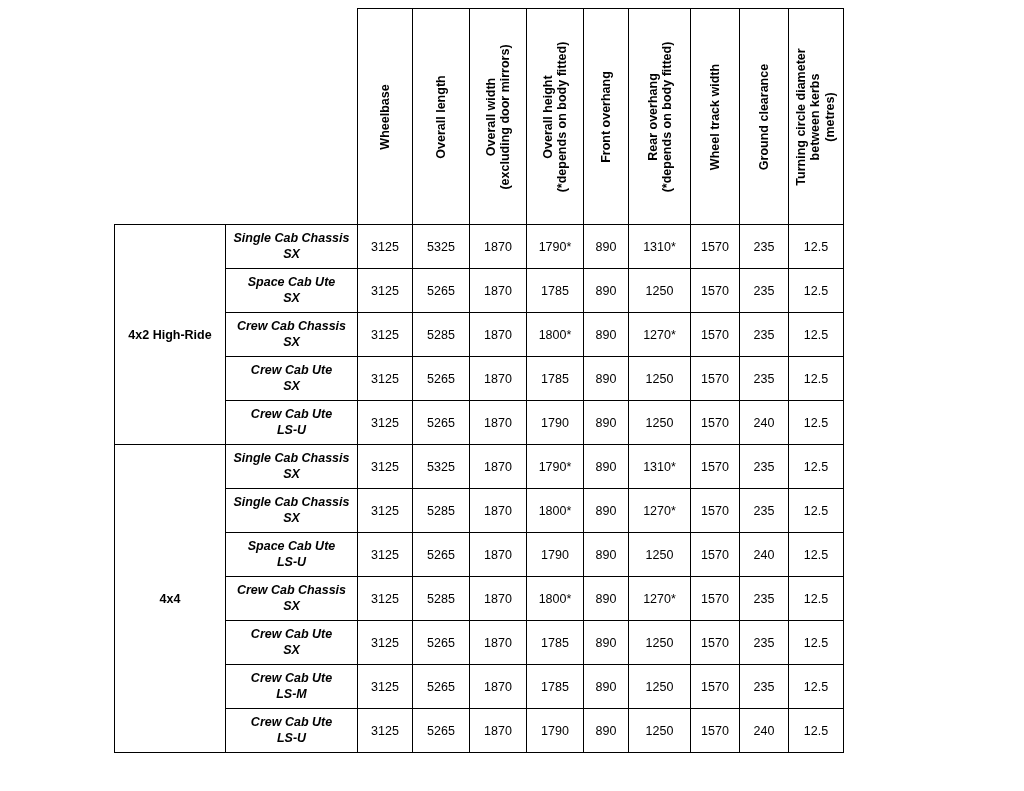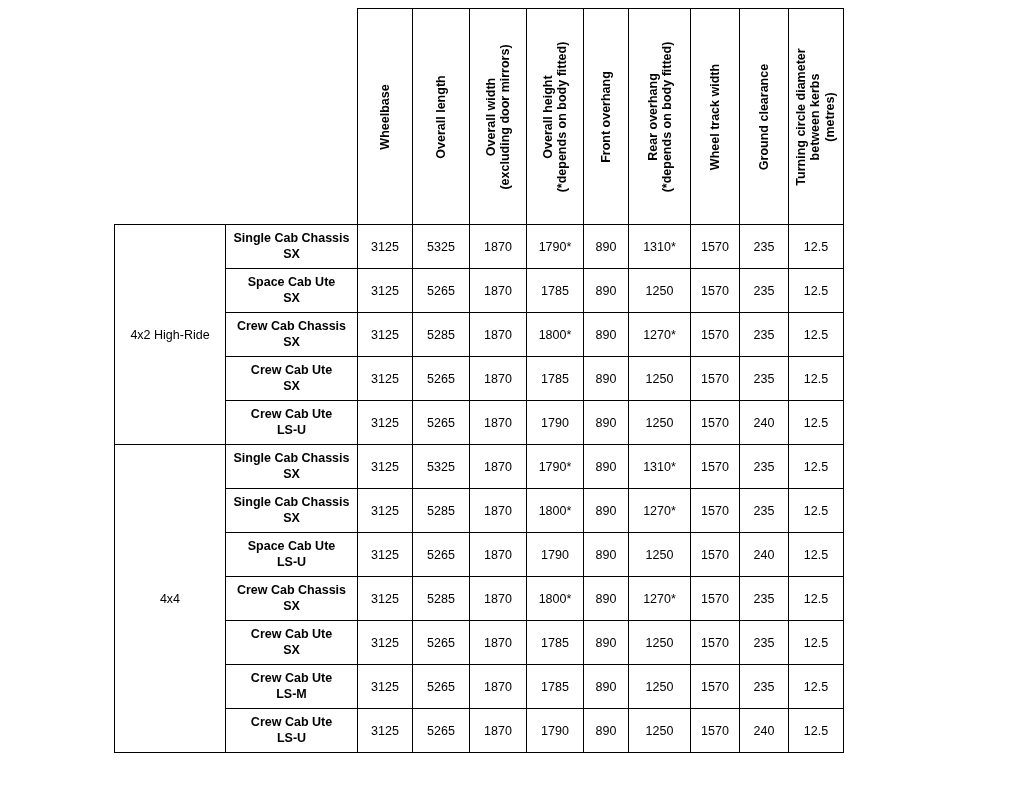--- a/index.html
+++ b/index.html
@@ -53,30 +53,31 @@
     font-weight: bold;
     font-size: 12.5px;
     line-height: 1.15;
     text-align: center;
   }
   th.vhead .rot .ln {
     display: block;
   }
   
   td.group {
-    font-weight: normal;
+    font-weight: bold;
     font-size: 13px;
     width: 110px;
   }
   td.variant {
     font-weight: bold;
     font-size: 12.5px;
     line-height: 1.25;
     width: 131px;
     padding: 6px 4px;
+    font-style: italic;
   }
   td.variant .ln { display: block; }
   td.num {
     font-size: 12.5px;
     height: 43px;
   }
   
   col.c-group  { width: 110px; }
   col.c-variant{ width: 131px; }
   col.c-wb     { width: 55px; }

